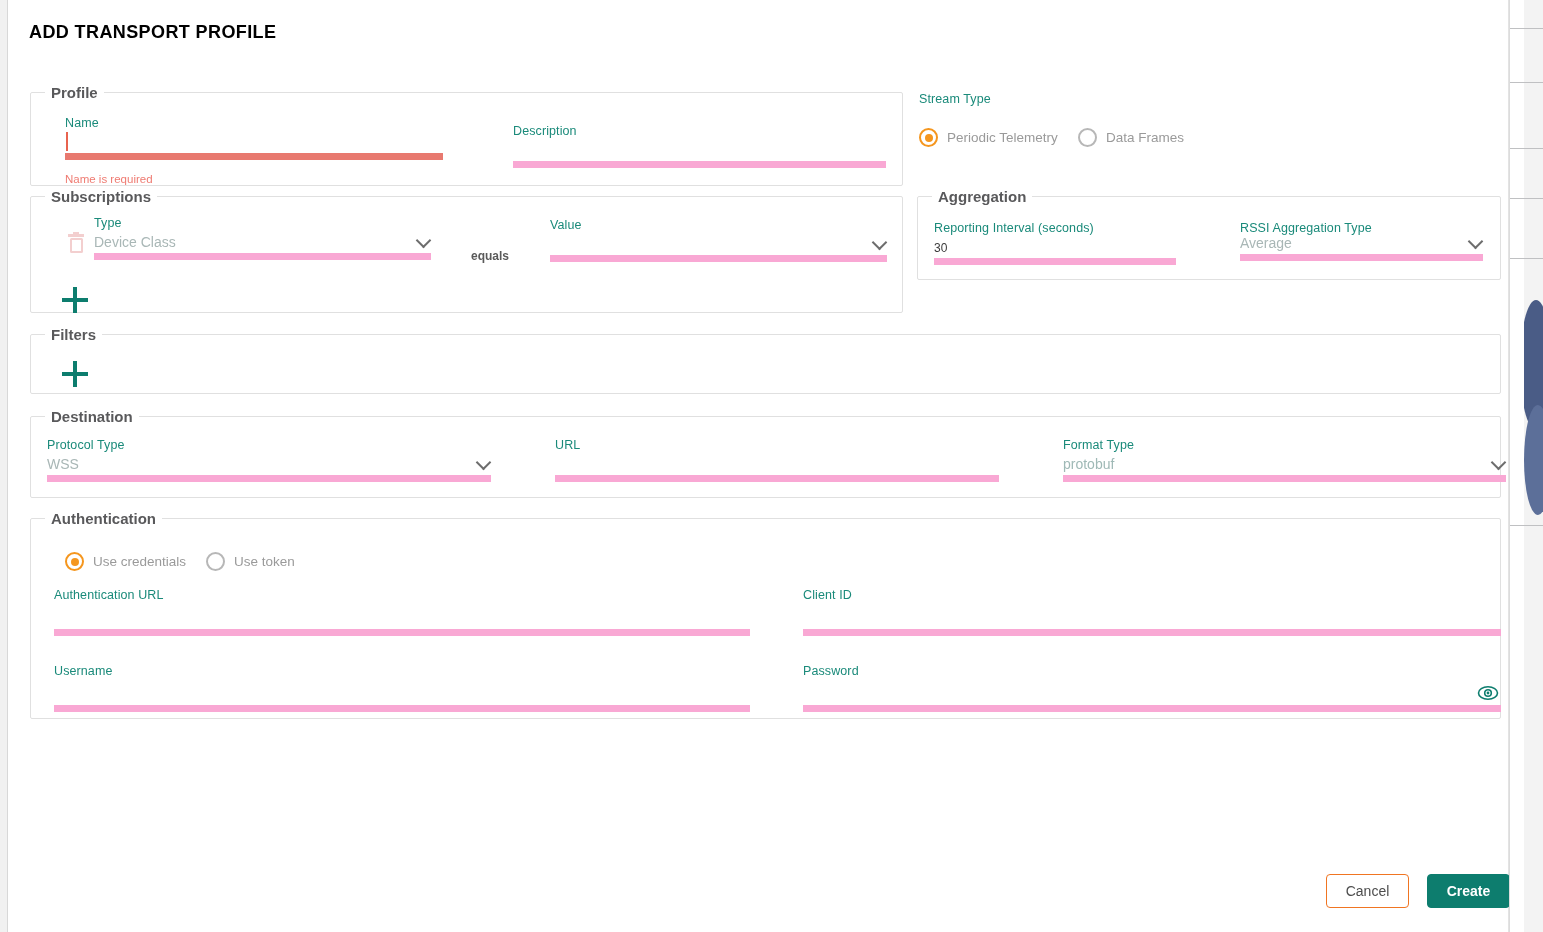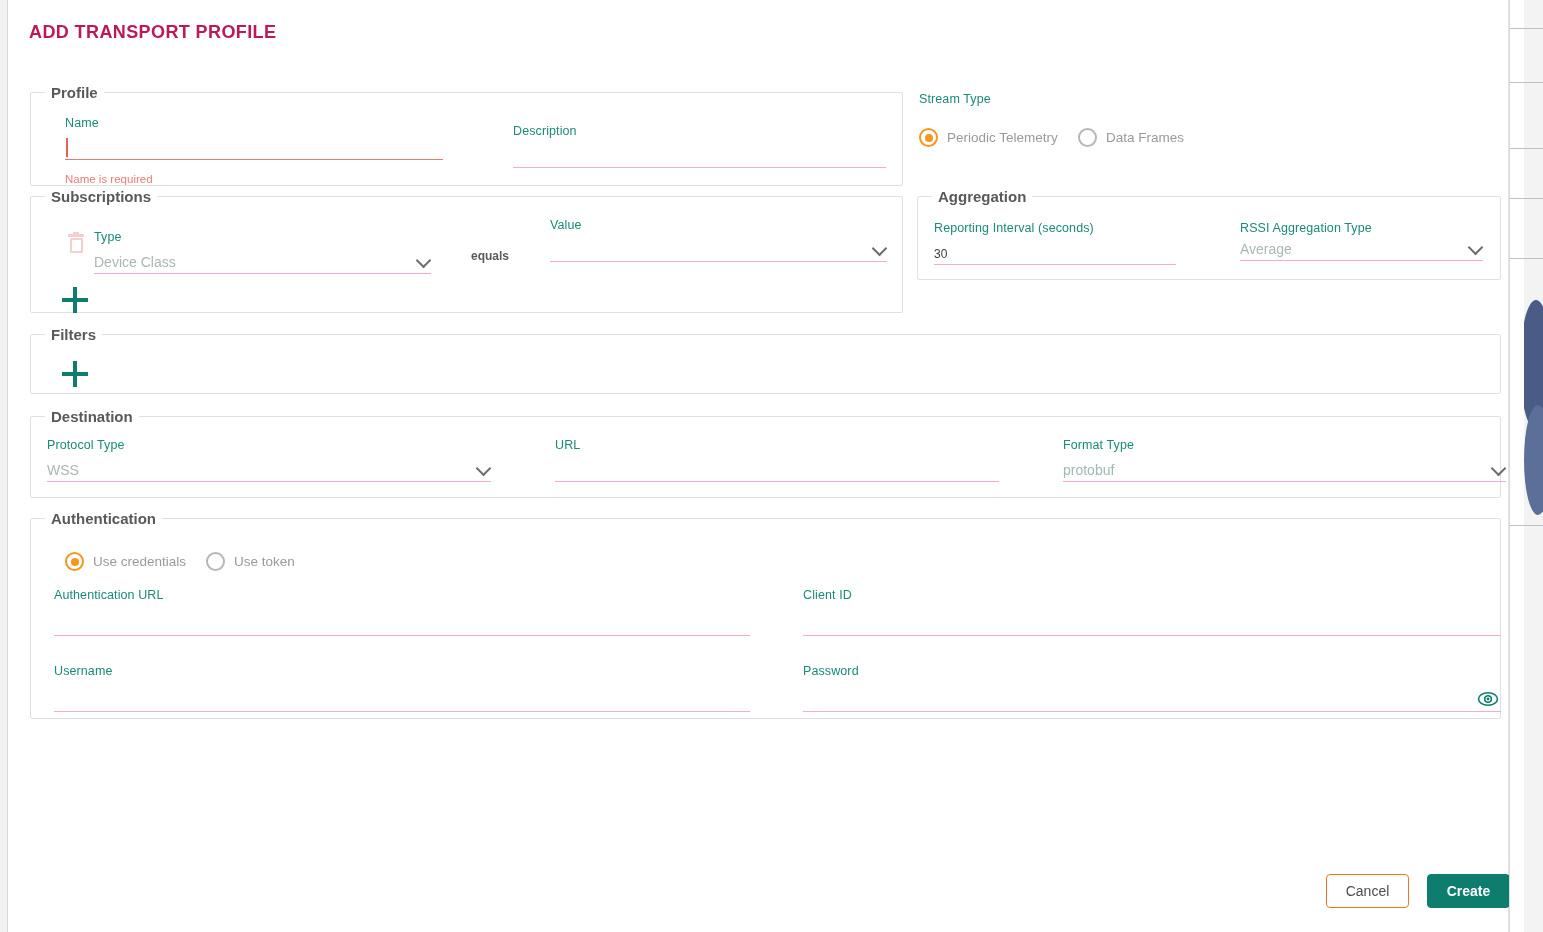--- a/index.html
+++ b/index.html
@@ -53,21 +53,21 @@
     left: 9px; top: 0;
     width: 1500px; height: 932px;
     background: #ffffff;
     border-right: 1px solid #e3e3e3;
   }
   .dlg-title {
     position: absolute;
     left: 20px; top: 22px;
     font-size: 18px; font-weight: bold;
     letter-spacing: 0.4px;
-    color: #be185d;
+    color: #000000;
   }
 
   
   fieldset.box {
     position: absolute;
     margin: 0;
     border: 1px solid #e0e0e0;
     border-radius: 2px;
     padding: 0;
     background: #ffffff;
@@ -82,21 +82,21 @@
 
   .field { position: absolute; }
   .field-label {
     font-size: 12.5px;
     color: #1a8a7a;
     letter-spacing: 0.1px;
     white-space: nowrap;
   }
   .underline-input {
     position: relative;
-    border-bottom: 1px solid #f9a8d4;
+    border-bottom: 7px solid #f9a8d4;
     height: 26px;
   }
   .underline-input.red { border-bottom-color: #e8796f; }
   .underline-input .val {
     position: absolute; left: 0; bottom: 3px;
     font-size: 12px; color: #3b3b3b;
     white-space: nowrap;
   }
   .underline-input .ph {
     position: absolute; left: 0; bottom: 3px;
@@ -235,21 +235,21 @@
 
     <fieldset class="box" style="left:21px; top:188px; width:873px; height:125px;">
       <legend>Subscriptions</legend>
 
       <div class="trash-icon" style="left:37px; top:29px;">
         <span class="handle"></span>
           <span class="lid"></span>
           <span class="body"></span>
       </div>
 
-      <div class="field" style="left:63px; top:25px; width:337px;">
+      <div class="field" style="left:63px; top:11px; width:337px;">
         <div class="field-label">Type</div>
         <div class="underline-input" style="margin-top:4px;">
           <span class="ph grey">Device Class</span>
           <span class="chev"></span>
         </div>
       </div>
 
       <div class="equals-lbl" style="left:440px; top:44px;">equals</div>
 
       <div class="field" style="left:519px; top:13px; width:337px;">

